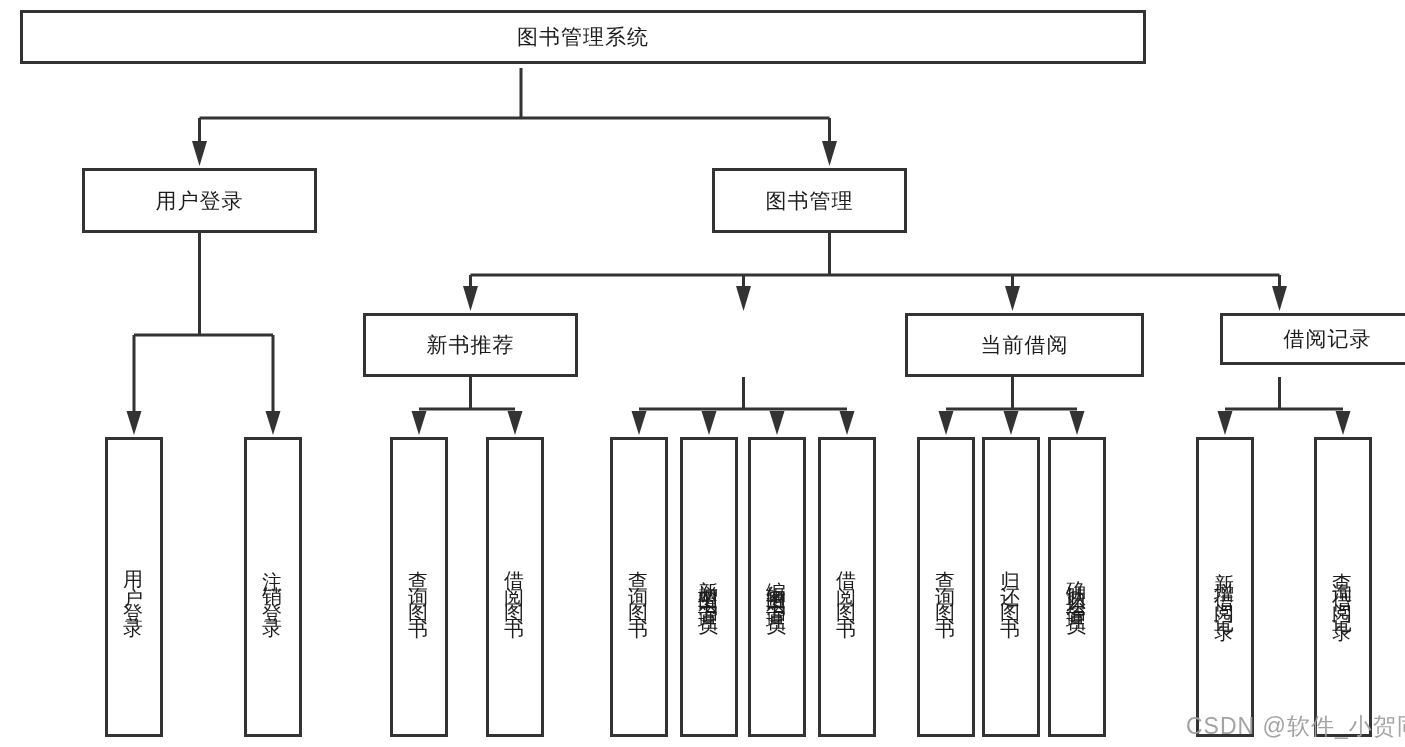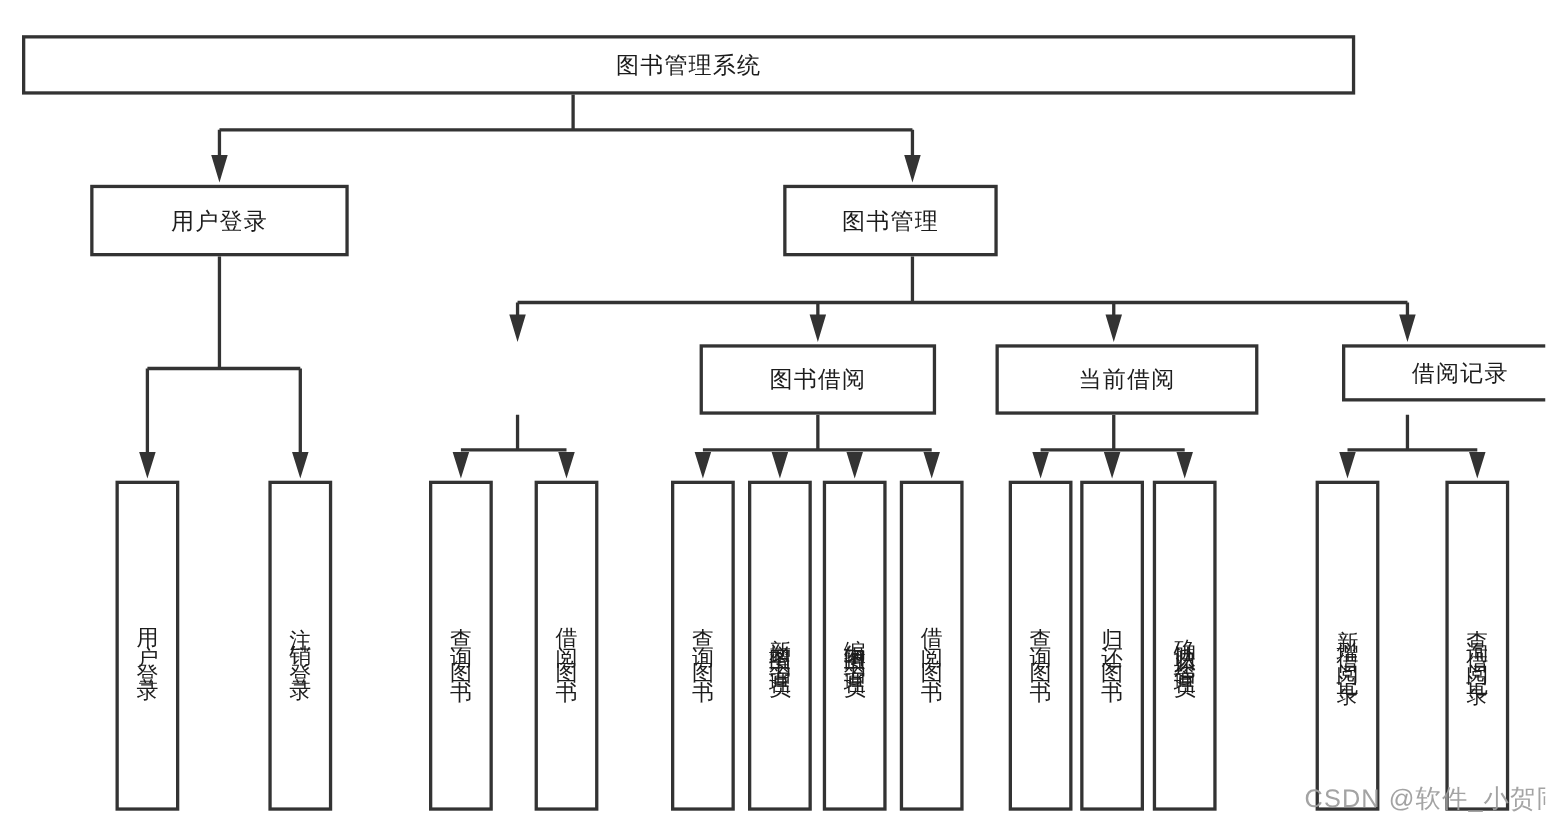--- a/index.html
+++ b/index.html
@@ -83,26 +83,26 @@
       M701.5 411 L716.5 411 L709 435 Z
       M769.5 411 L784.5 411 L777 435 Z
       M839.5 411 L854.5 411 L847 435 Z
       M938.5 411 L953.5 411 L946 435 Z
       M1003.5 411 L1018.5 411 L1011 435 Z
       M1069.5 411 L1084.5 411 L1077 435 Z
       M1217.5 411 L1232.5 411 L1225 435 Z
       M1335.5 411 L1350.5 411 L1343 435 Z"></path>
   </svg>
 
-  <div class="box" style="left:20px;top:32px;width:1212px;height:54px">图书管理系统</div>
+  <div class="box" style="left:20px;top:10px;width:1126px;height:54px">图书管理系统</div>
 
   <div class="box" style="left:82px;top:168px;width:235px;height:65px">用户登录</div>
   <div class="box" style="left:712px;top:168px;width:195px;height:65px">图书管理</div>
 
-  <div class="box" style="left:636px;top:313px;width:215px;height:64px">图书借阅</div>
+  <div class="box" style="left:363px;top:313px;width:215px;height:64px">新书推荐</div>
   <div class="box" style="left:905px;top:313px;width:239px;height:64px">当前借阅</div>
   <div class="box" style="left:1220px;top:313px;width:215px;height:52px">借阅记录</div>
 
   <div class="box vbox ls-wide" style="left:105px;top:437px;width:58px;height:300px">用户登录</div>
   <div class="box vbox ls-wide" style="left:244px;top:437px;width:58px;height:300px">注销登录</div>
 
   <div class="box vbox ls-wide" style="left:390px;top:437px;width:58px;height:300px">查询图书</div>
   <div class="box vbox ls-wide" style="left:486px;top:437px;width:58px;height:300px">借阅图书</div>
 
   <div class="box vbox ls-wide" style="left:610px;top:437px;width:58px;height:300px">查询图书</div>

